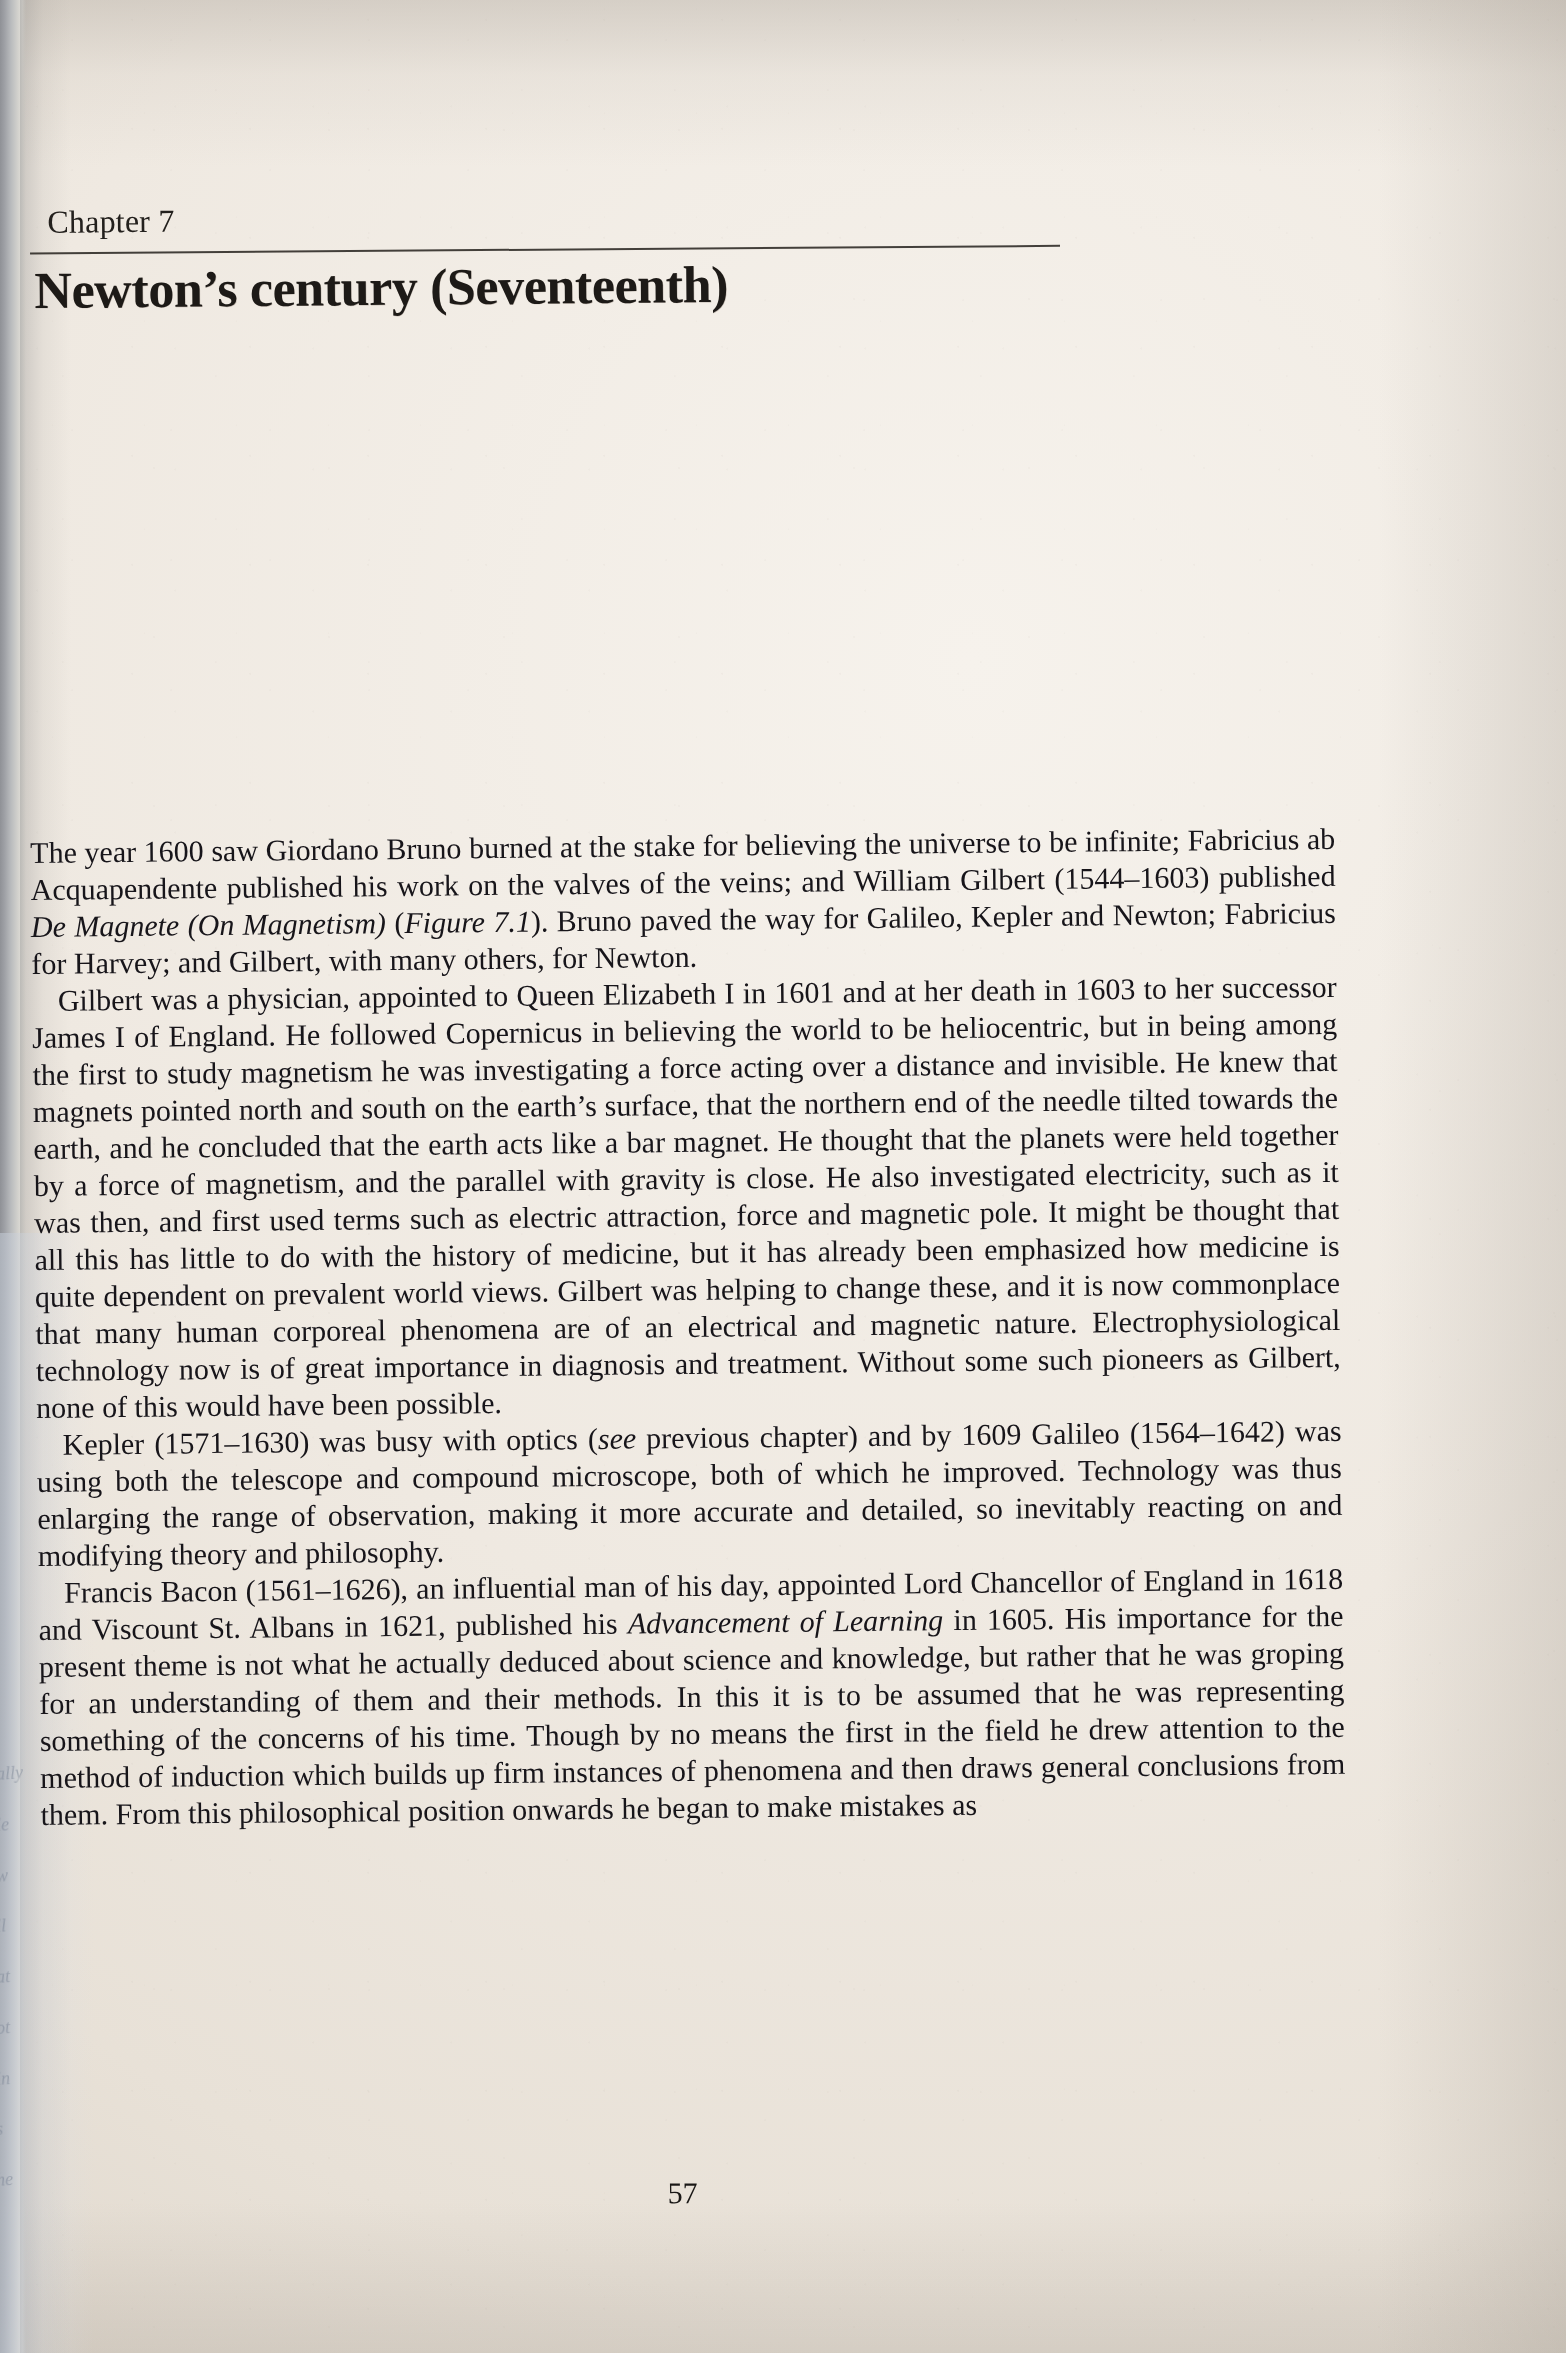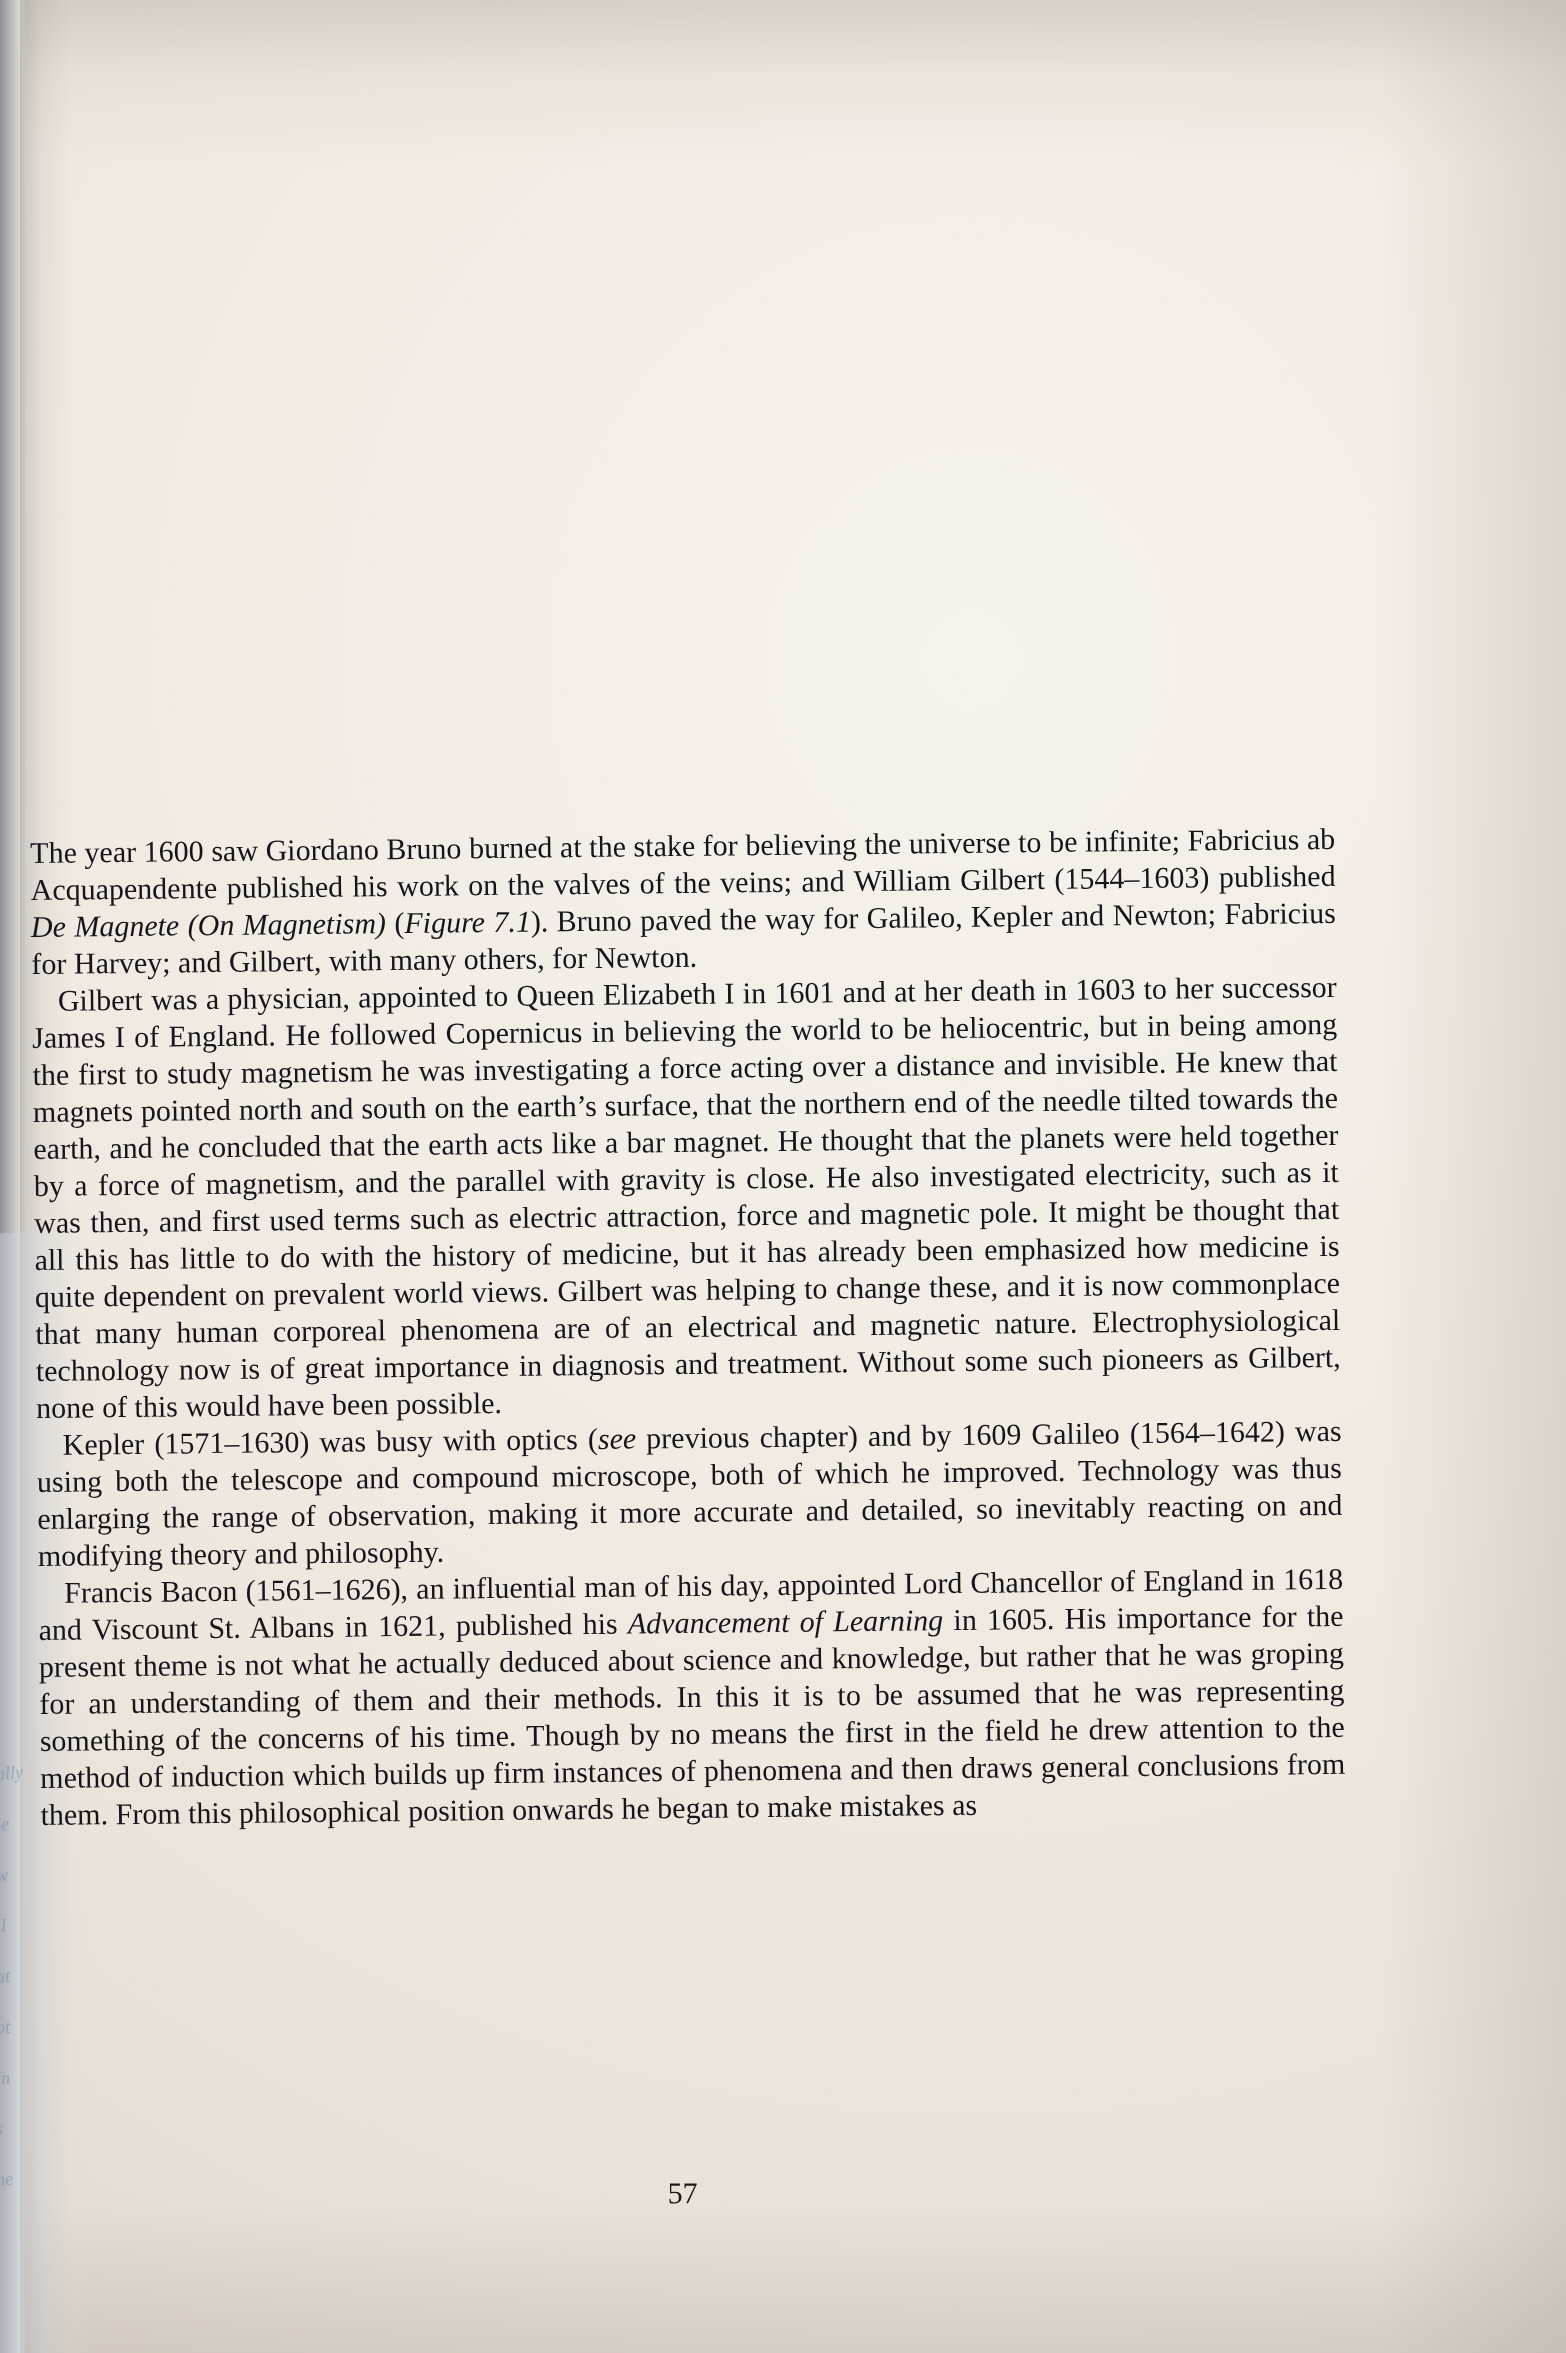--- a/index.html
+++ b/index.html
@@ -218,20 +218,25 @@
   <div class="bleed" style="top:1864px;">w</div>
   <div class="bleed" style="top:1914px;">ll</div>
   <div class="bleed" style="top:1965px;">at</div>
   <div class="bleed" style="top:2016px;">ot</div>
   <div class="bleed" style="top:2067px;">in</div>
   <div class="bleed" style="top:2117px;">s</div>
   <div class="bleed" style="top:2168px;">he</div>
 
   <div class="page-body ink">
 
+    <div class="chapter-head">
+      <div class="chapter-label">Chapter 7</div>
+      <div class="chapter-rule"></div>
+      <div class="chapter-title">Newton’s century (Seventeenth)</div>
+    </div>
 
     <div class="body-text">
       <p><span>The year 1600 saw Giordano Bruno burned at the stake for believing the universe to be infinite; Fabricius ab Acquapendente published his work on the valves of the veins; and William Gilbert (1544–1603) published </span><i>De Magnete (On Magnetism)</i><span> (</span><i>Figure 7.1</i><span>). Bruno paved the way for Galileo, Kepler and Newton; Fabricius for Harvey; and Gilbert, with many others, for Newton.</span></p>
       <p><span>Gilbert was a physician, appointed to Queen Elizabeth I in 1601 and at her death in 1603 to her successor James I of England. He followed Copernicus in believing the world to be heliocentric, but in being among the first to study magnetism he was investigating a force acting over a distance and invisible. He knew that magnets pointed north and south on the earth’s surface, that the northern end of the needle tilted towards the earth, and he concluded that the earth acts like a bar magnet. He thought that the planets were held together by a force of magnetism, and the parallel with gravity is close. He also investigated electricity, such as it was then, and first used terms such as electric attraction, force and magnetic pole. It might be thought that all this has little to do with the history of medicine, but it has already been emphasized how medicine is quite dependent on prevalent world views. Gilbert was helping to change these, and it is now commonplace that many human corporeal phenomena are of an electrical and magnetic nature. Electrophysiological technology now is of great importance in diagnosis and treatment. Without some such pioneers as Gilbert, none of this would have been possible.</span></p>
       <p><span>Kepler (1571–1630) was busy with optics (</span><i>see</i><span> previous chapter) and by 1609 Galileo (1564–1642) was using both the telescope and compound microscope, both of which he improved. Technology was thus enlarging the range of observation, making it more accurate and detailed, so inevitably reacting on and modifying theory and philosophy.</span></p>
       <p><span>Francis Bacon (1561–1626), an influential man of his day, appointed Lord Chancellor of England in 1618 and Viscount St. Albans in 1621, published his </span><i>Advancement of Learning</i><span> in 1605. His importance for the present theme is not what he actually deduced about science and knowledge, but rather that he was groping for an understanding of them and their methods. In this it is to be assumed that he was representing something of the concerns of his time. Though by no means the first in the field he drew attention to the method of induction which builds up firm instances of phenomena and then draws general conclusions from them. From this philosophical position onwards he began to make mistakes as</span></p>
     </div>
 
     <div class="folio">57</div>
 

